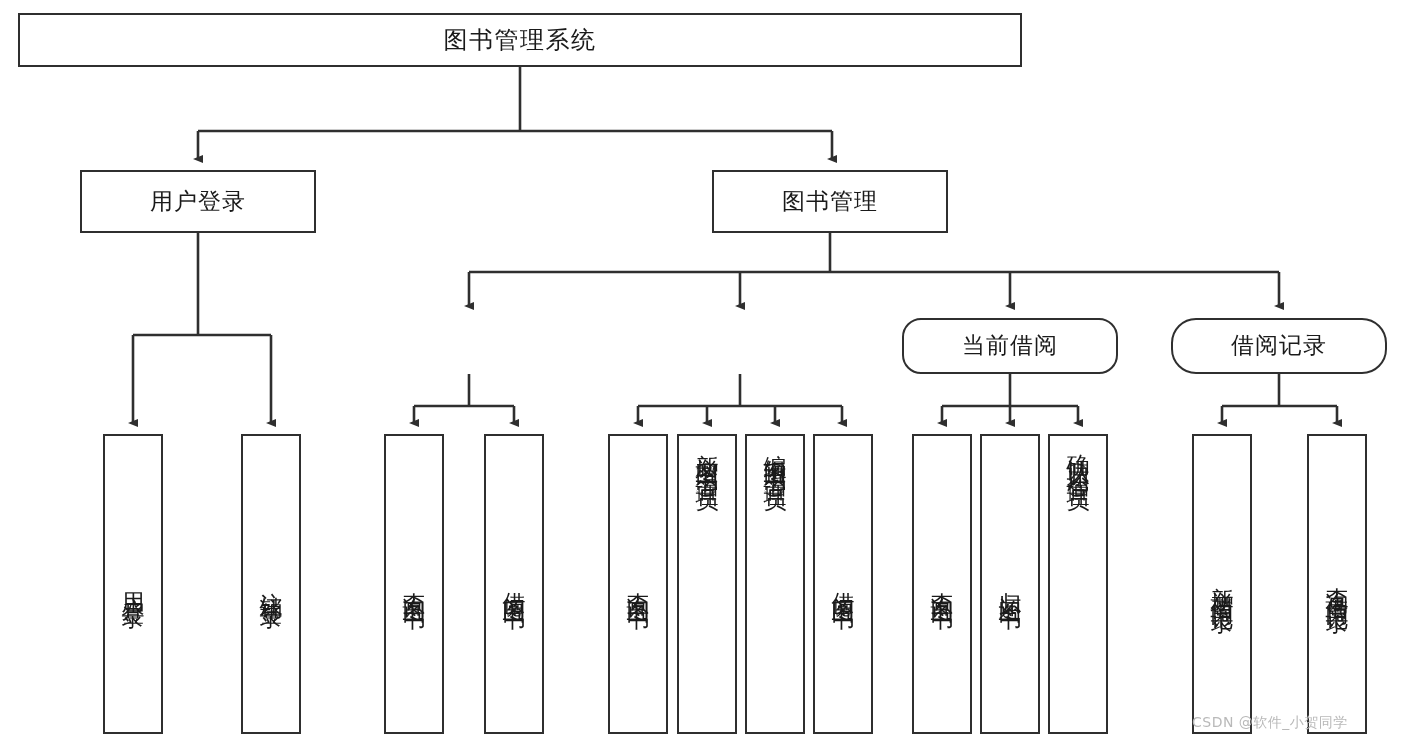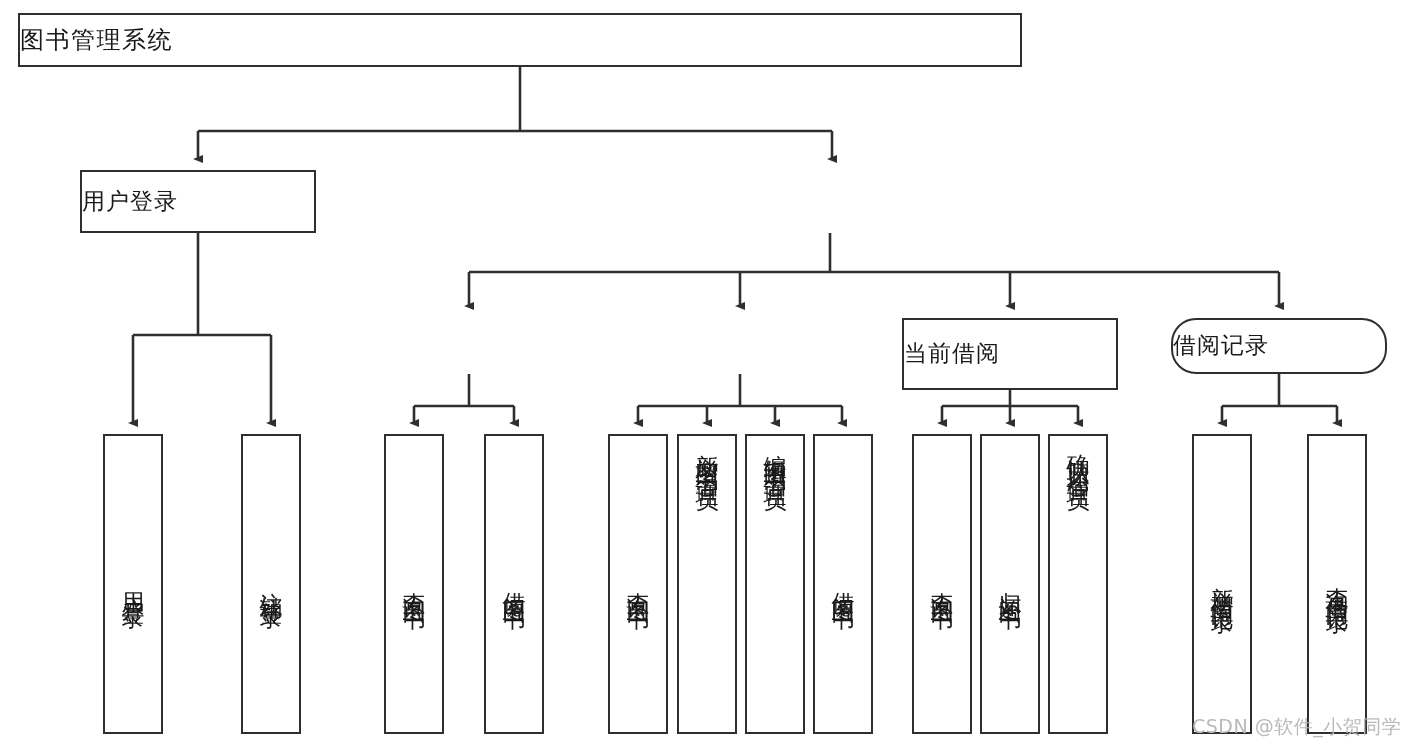--- a/index.html
+++ b/index.html
@@ -25,21 +25,21 @@
     width: 1405px;
     height: 747px;
   }
   .node {
     position: absolute;
     box-sizing: border-box;
     background: #ffffff;
     border: 2.5px solid #2f2f2f;
     display: flex;
     align-items: center;
-    justify-content: flex-start;
+    justify-content: center;
     color: #1a1a1a;
   }
   .node-label {
     display: block;
     text-align: center;
     line-height: 1.18;
     white-space: nowrap;
   }
   
   .node.horiz .node-label {
@@ -64,21 +64,21 @@
     line-height: 1;
     white-space: nowrap;
     margin: 0 auto;
   }
   
   .node.vert.center {
     align-items: center;
   }
   .watermark {
     position: absolute;
-    font-size: 19px;
+    font-size: 14px;
     color: #b9b9b9;
     white-space: nowrap;
     letter-spacing: 0.5px;
     pointer-events: none;
   }
 </style>
 </head>
 <body>
 
 <div id="diagram-root">
@@ -133,22 +133,25 @@
     </g>
   </svg>
 
   <div class="node horiz root" style="left:18px; top:13px; width:1004px; height:54px;">
     <span class="node-label">图书管理系统</span>
   </div>
 
   <div class="node horiz" style="left:80px; top:170px; width:236px; height:63px;">
     <span class="node-label">用户登录</span>
   </div>
-
-  <div class="node horiz" style="left:902px; top:318px; width:216px; height:72px;">
+  <div class="node horiz" style="left:712px; top:170px; width:236px; height:63px;">
+    <span class="node-label">图书管理</span>
+  </div>
+
+  <div class="node horiz" style="left:902px; top:318px; width:216px; height:56px;border-radius:19px;">
     <span class="node-label">当前借阅</span>
   </div>
   <div class="node horiz" style="left:1171px; top:318px; width:216px; height:56px;border-radius:25px;">
     <span class="node-label">借阅记录</span>
   </div>
 
   <div class="node vert center" style="left:103px; top:434px; width:60px; height:300px;">
     <span class="node-label">用户登录</span>
   </div>
   <div class="node vert center" style="left:241px; top:434px; width:60px; height:300px;">

